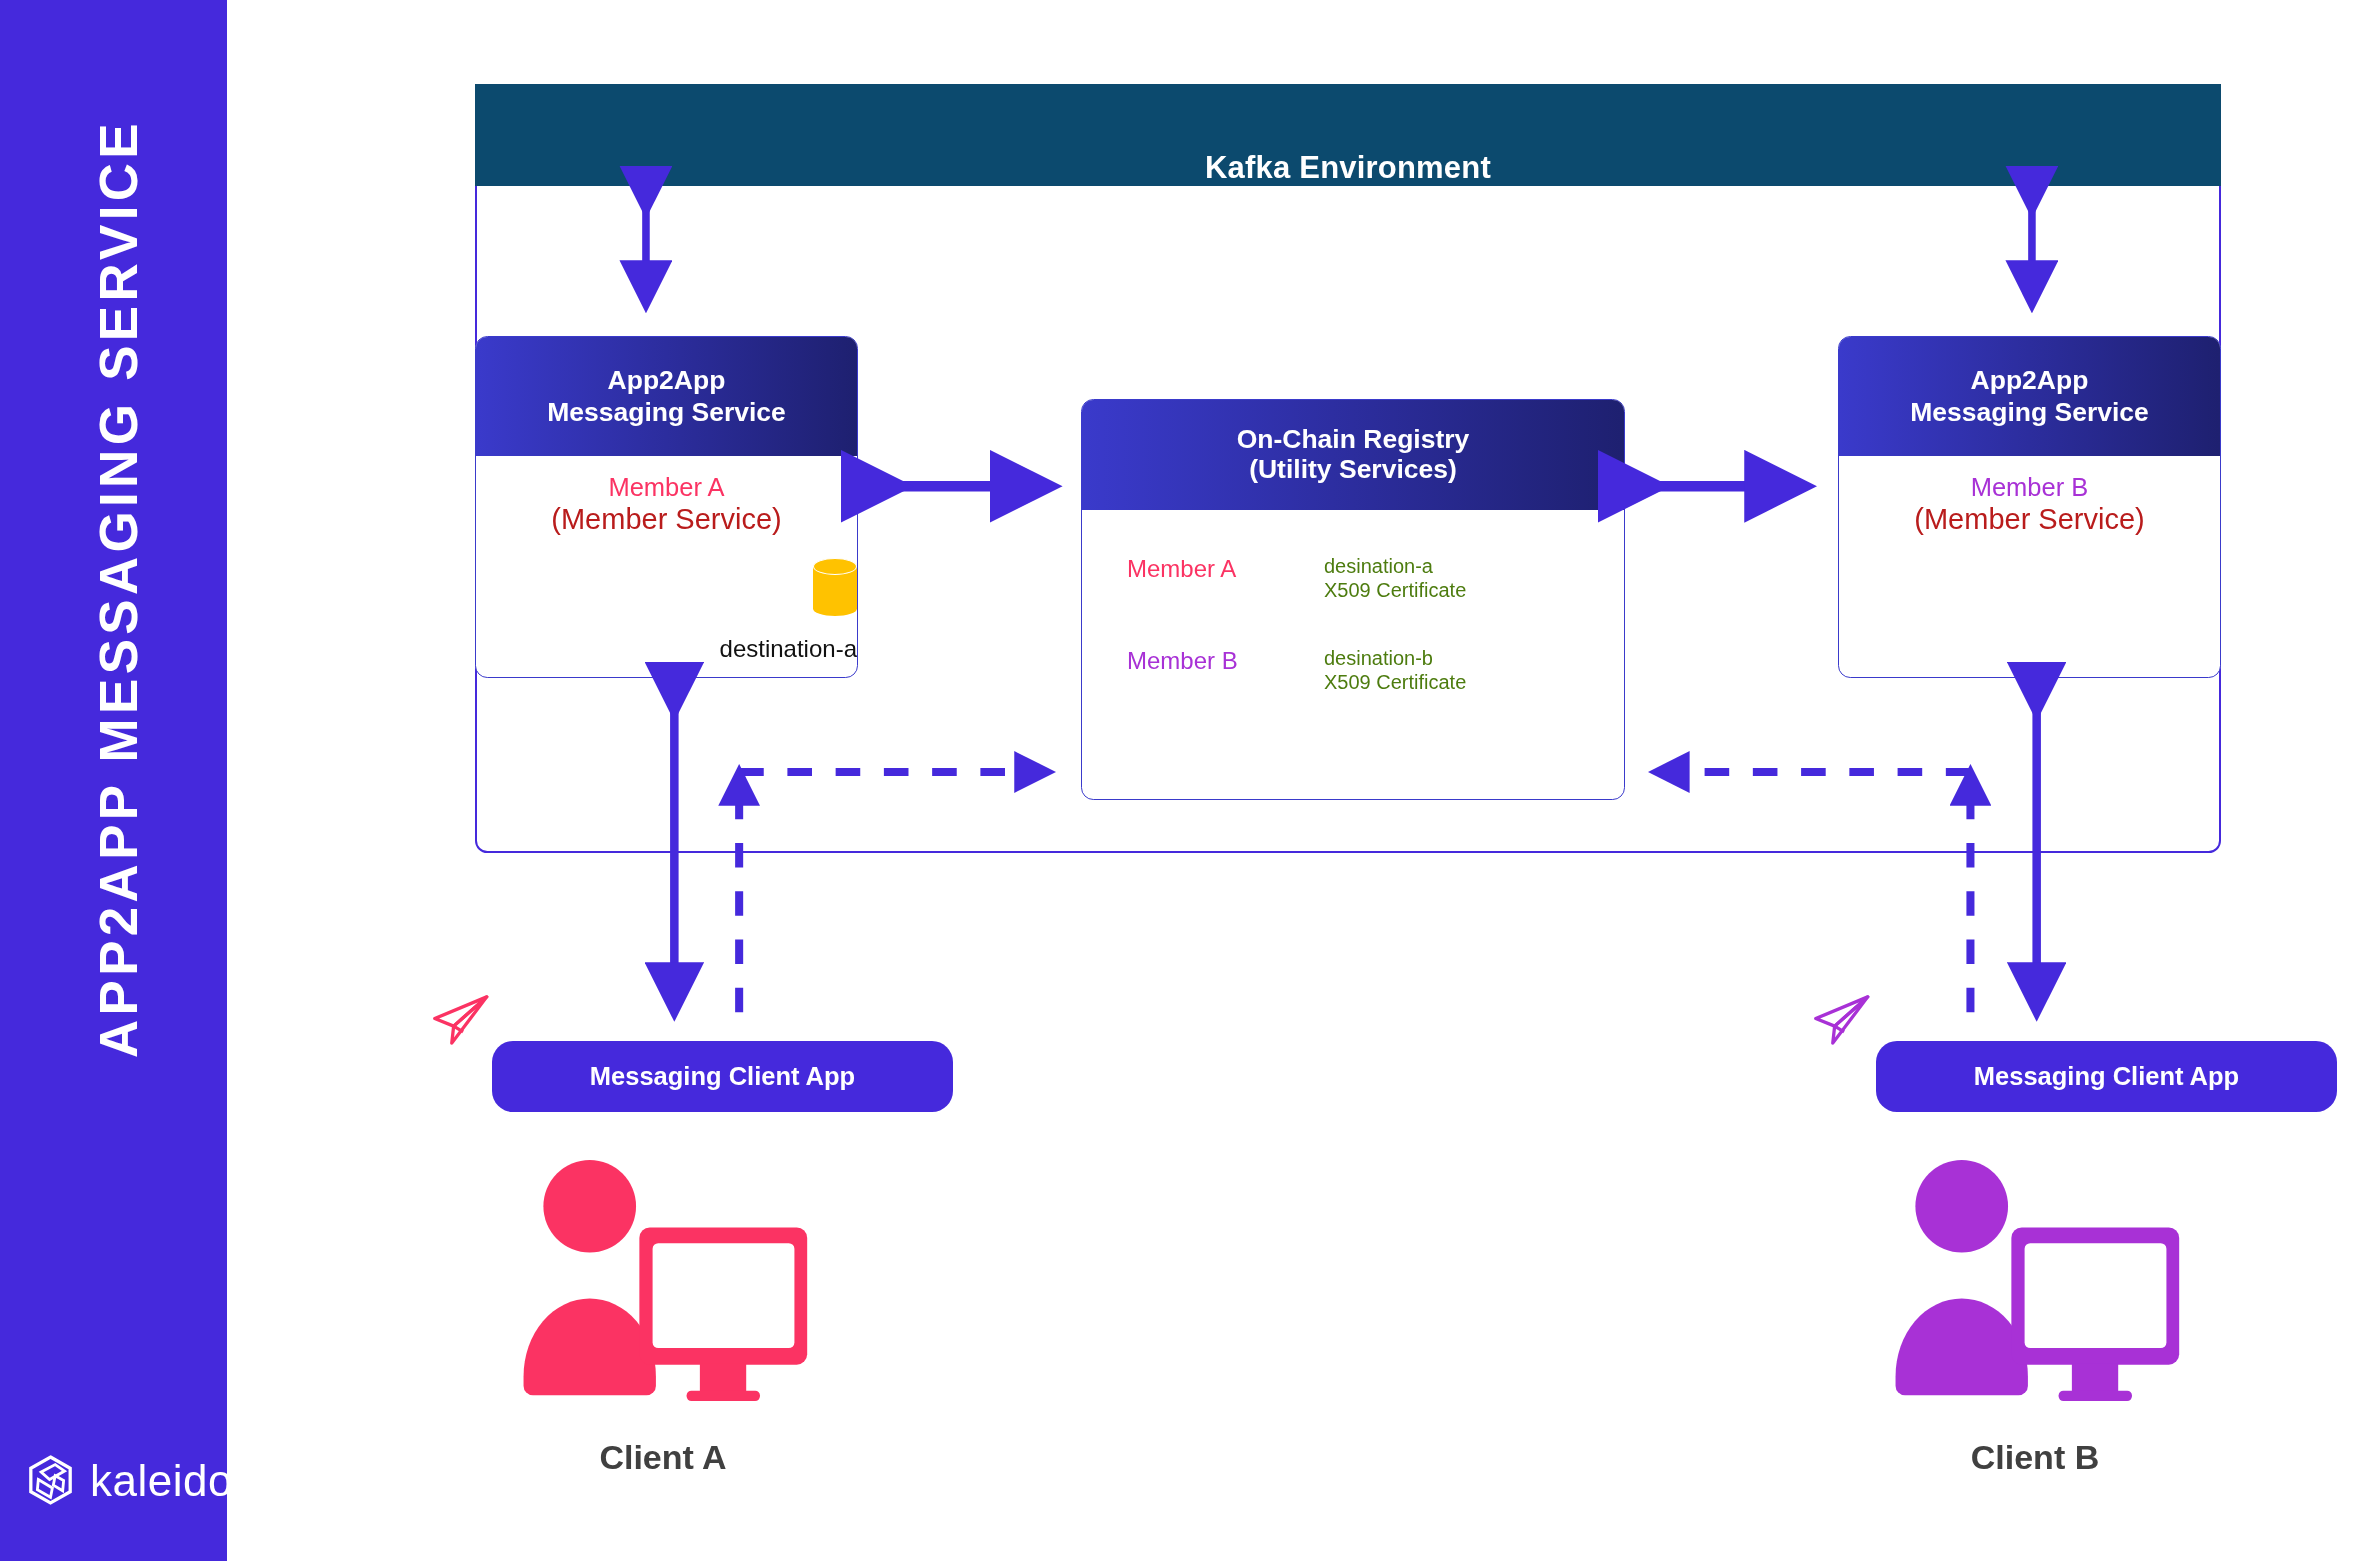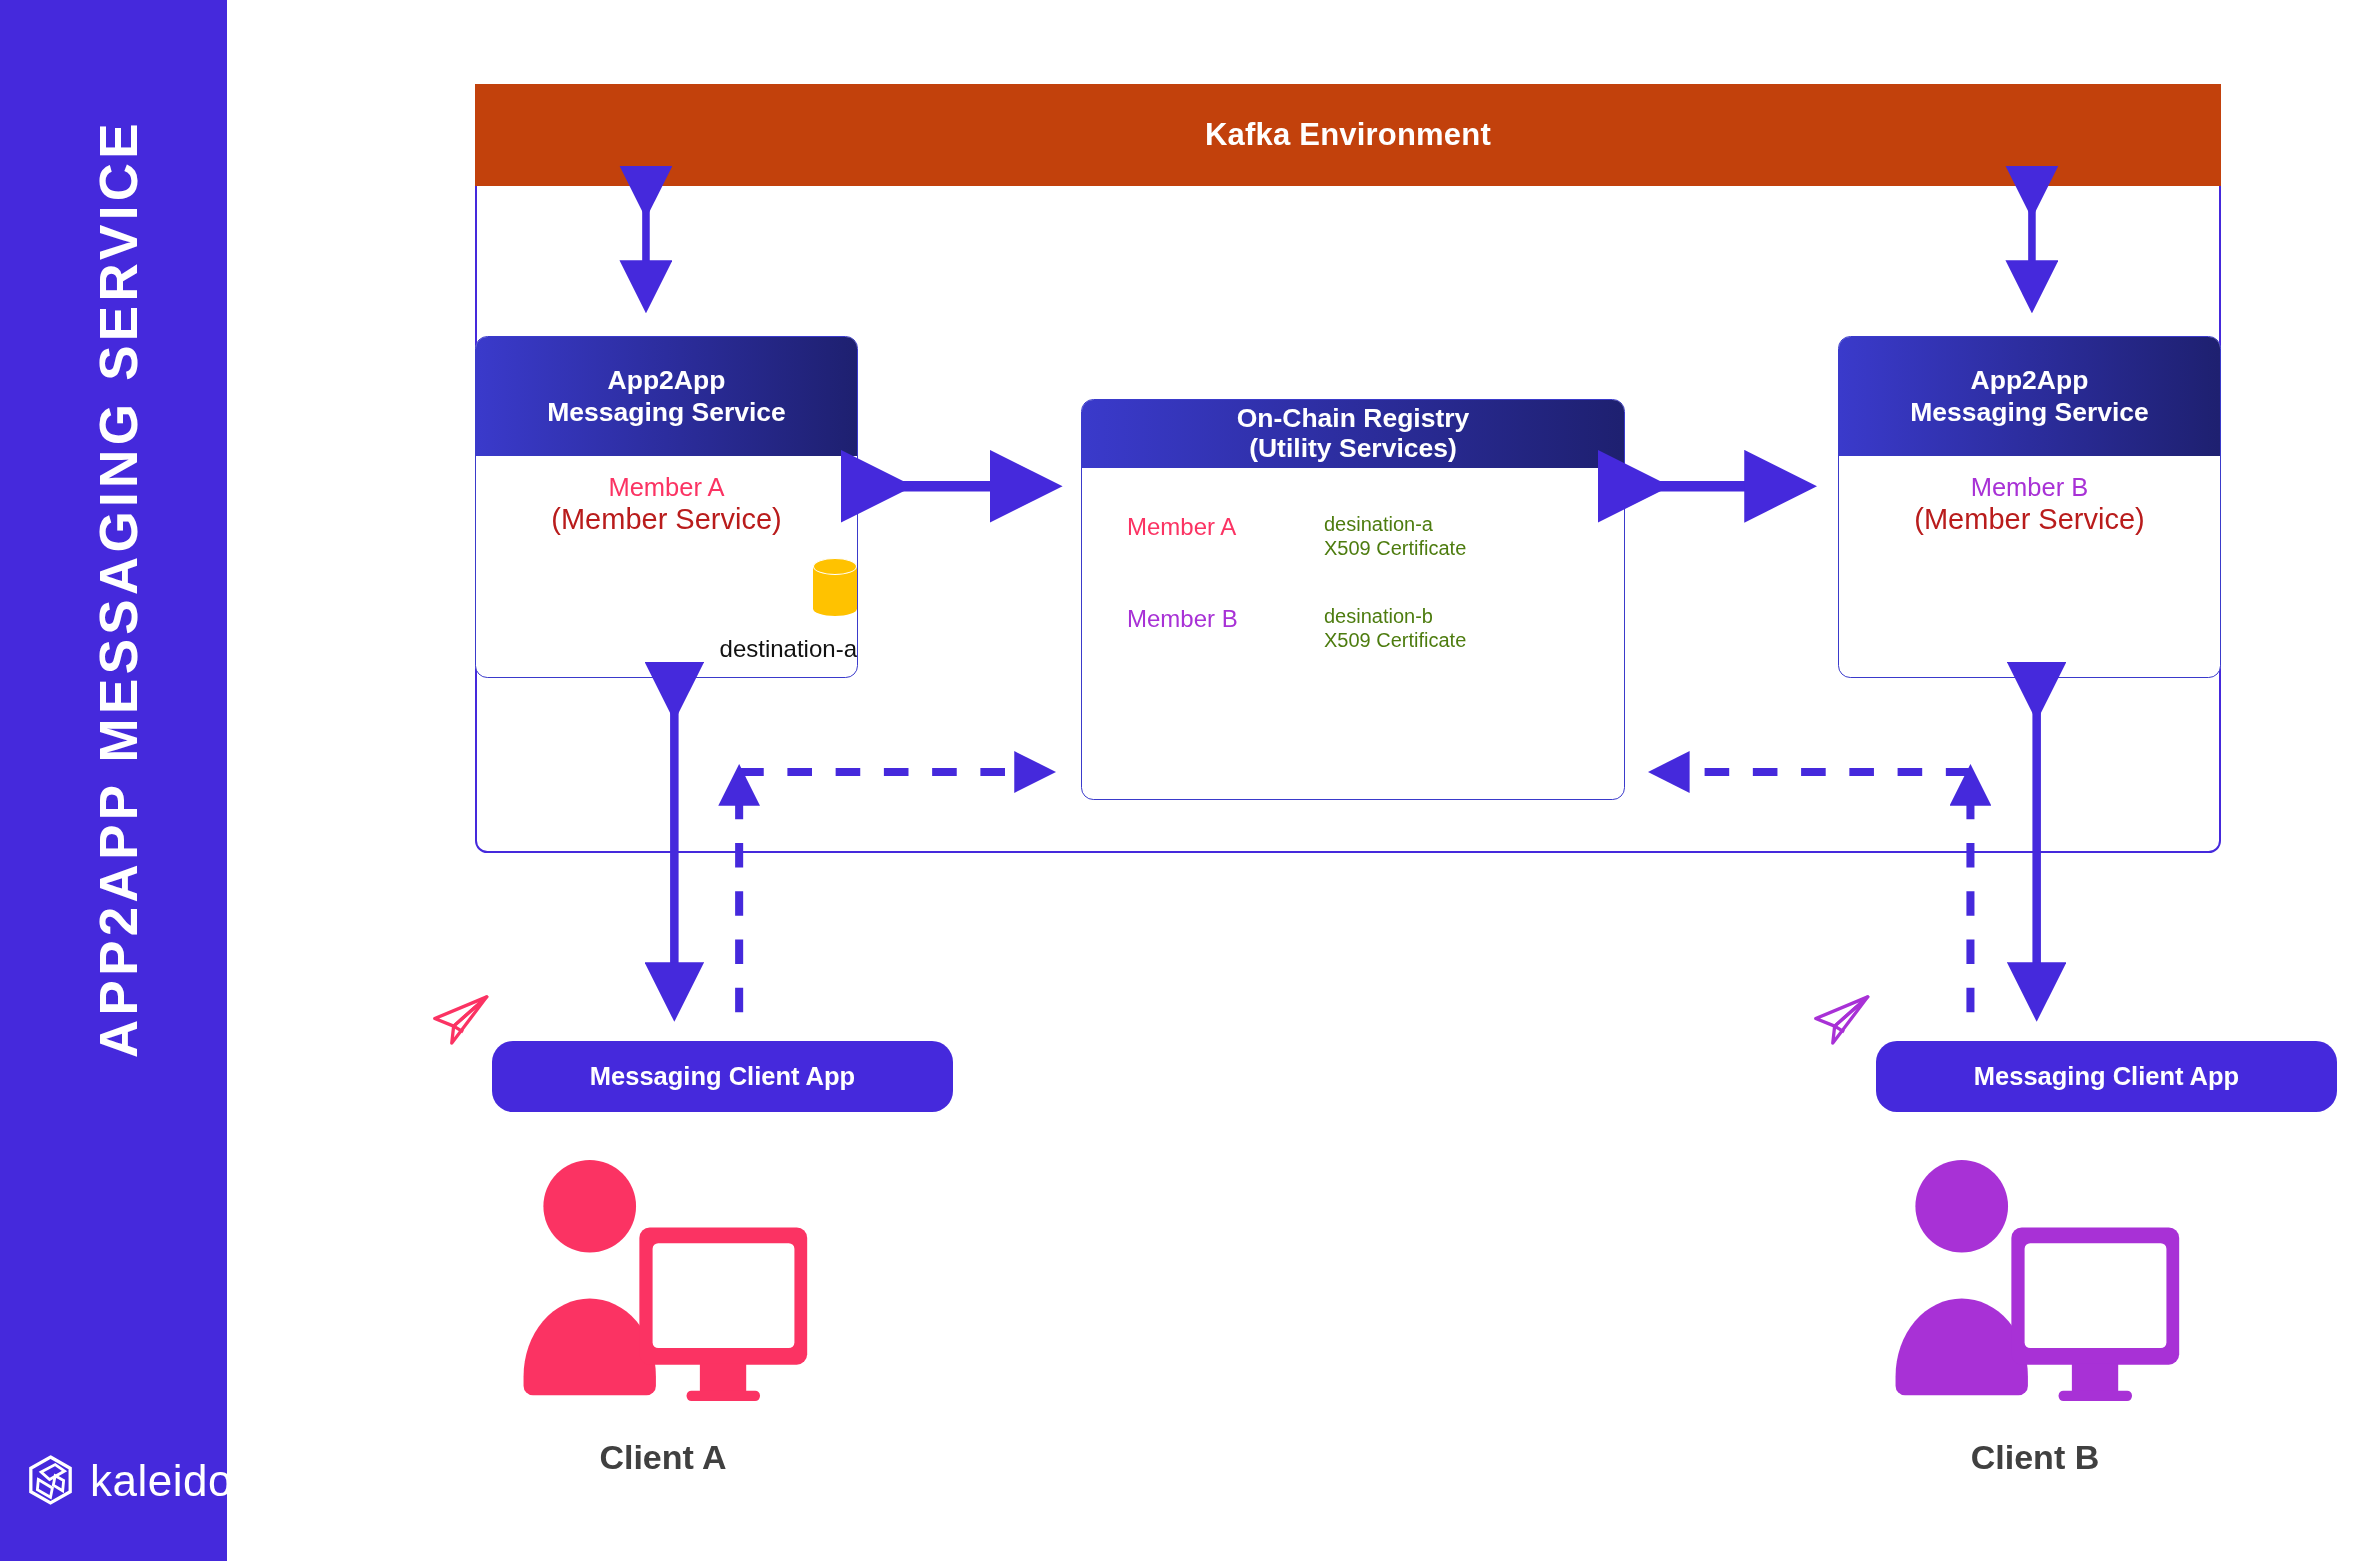--- a/index.html
+++ b/index.html
@@ -29,22 +29,22 @@
     color:#fff; font-size:44px; font-weight:500; letter-spacing:0.5px;
   }
 
   
   #kafka-outer {
     position:absolute; left:475px; top:84px; width:1746px; height:769px;
     border:2.4px solid #4529DC; border-radius:12.3px; background:#fff;
   }
   #kafka-header {
     position:absolute; left:475px; top:84px; width:1746px; height:102px;
-    background:#c2410c;
-    display:flex; align-items:center; justify-content:center;
+    background:#0c4a6e;
+    display:flex; align-items:flex-end; justify-content:center;
   }
   #kafka-header .kafka-label {
     color:#fff; font-size:31px; font-weight:bold; letter-spacing:0.2px;
   }
 
   
   .svc-card {
     position:absolute; width:383px; height:342px;
     border:1.9px solid #3A3ACB; border-radius:12.3px;
     background:#ffffff; overflow:hidden;
@@ -76,21 +76,21 @@
 
   #svc-left  { left:475px; top:336px; }
   #svc-right { left:1838px; top:336px; }
 
   
   #registry {
     position:absolute; left:1081px; top:399px; width:544px; height:401px;
     border:1.9px solid #3A3ACB; border-radius:12.3px; background:#fff; overflow:hidden;
   }
   #registry .reg-head {
-    height:68px; width:100%;
+    height:110px; width:100%;
     background:linear-gradient(90deg,#3A3ACB 0%, #1E2070 100%);
     display:flex; flex-direction:column; align-items:center; justify-content:center;
   }
   #registry .reg-head .l1,#registry .reg-head .l2 {
     color:#fff; font-size:26.5px; font-weight:bold; line-height:1.12;
   }
   .reg-rows { padding:45px 0 0 45px; }
   .reg-row { display:flex; align-items:flex-start; gap:41px; margin-bottom:45px; }
   .reg-name { font-size:24px; width:156px; }
   .reg-vals { font-size:20px; color:#4d7c0f; line-height:1.18; }

